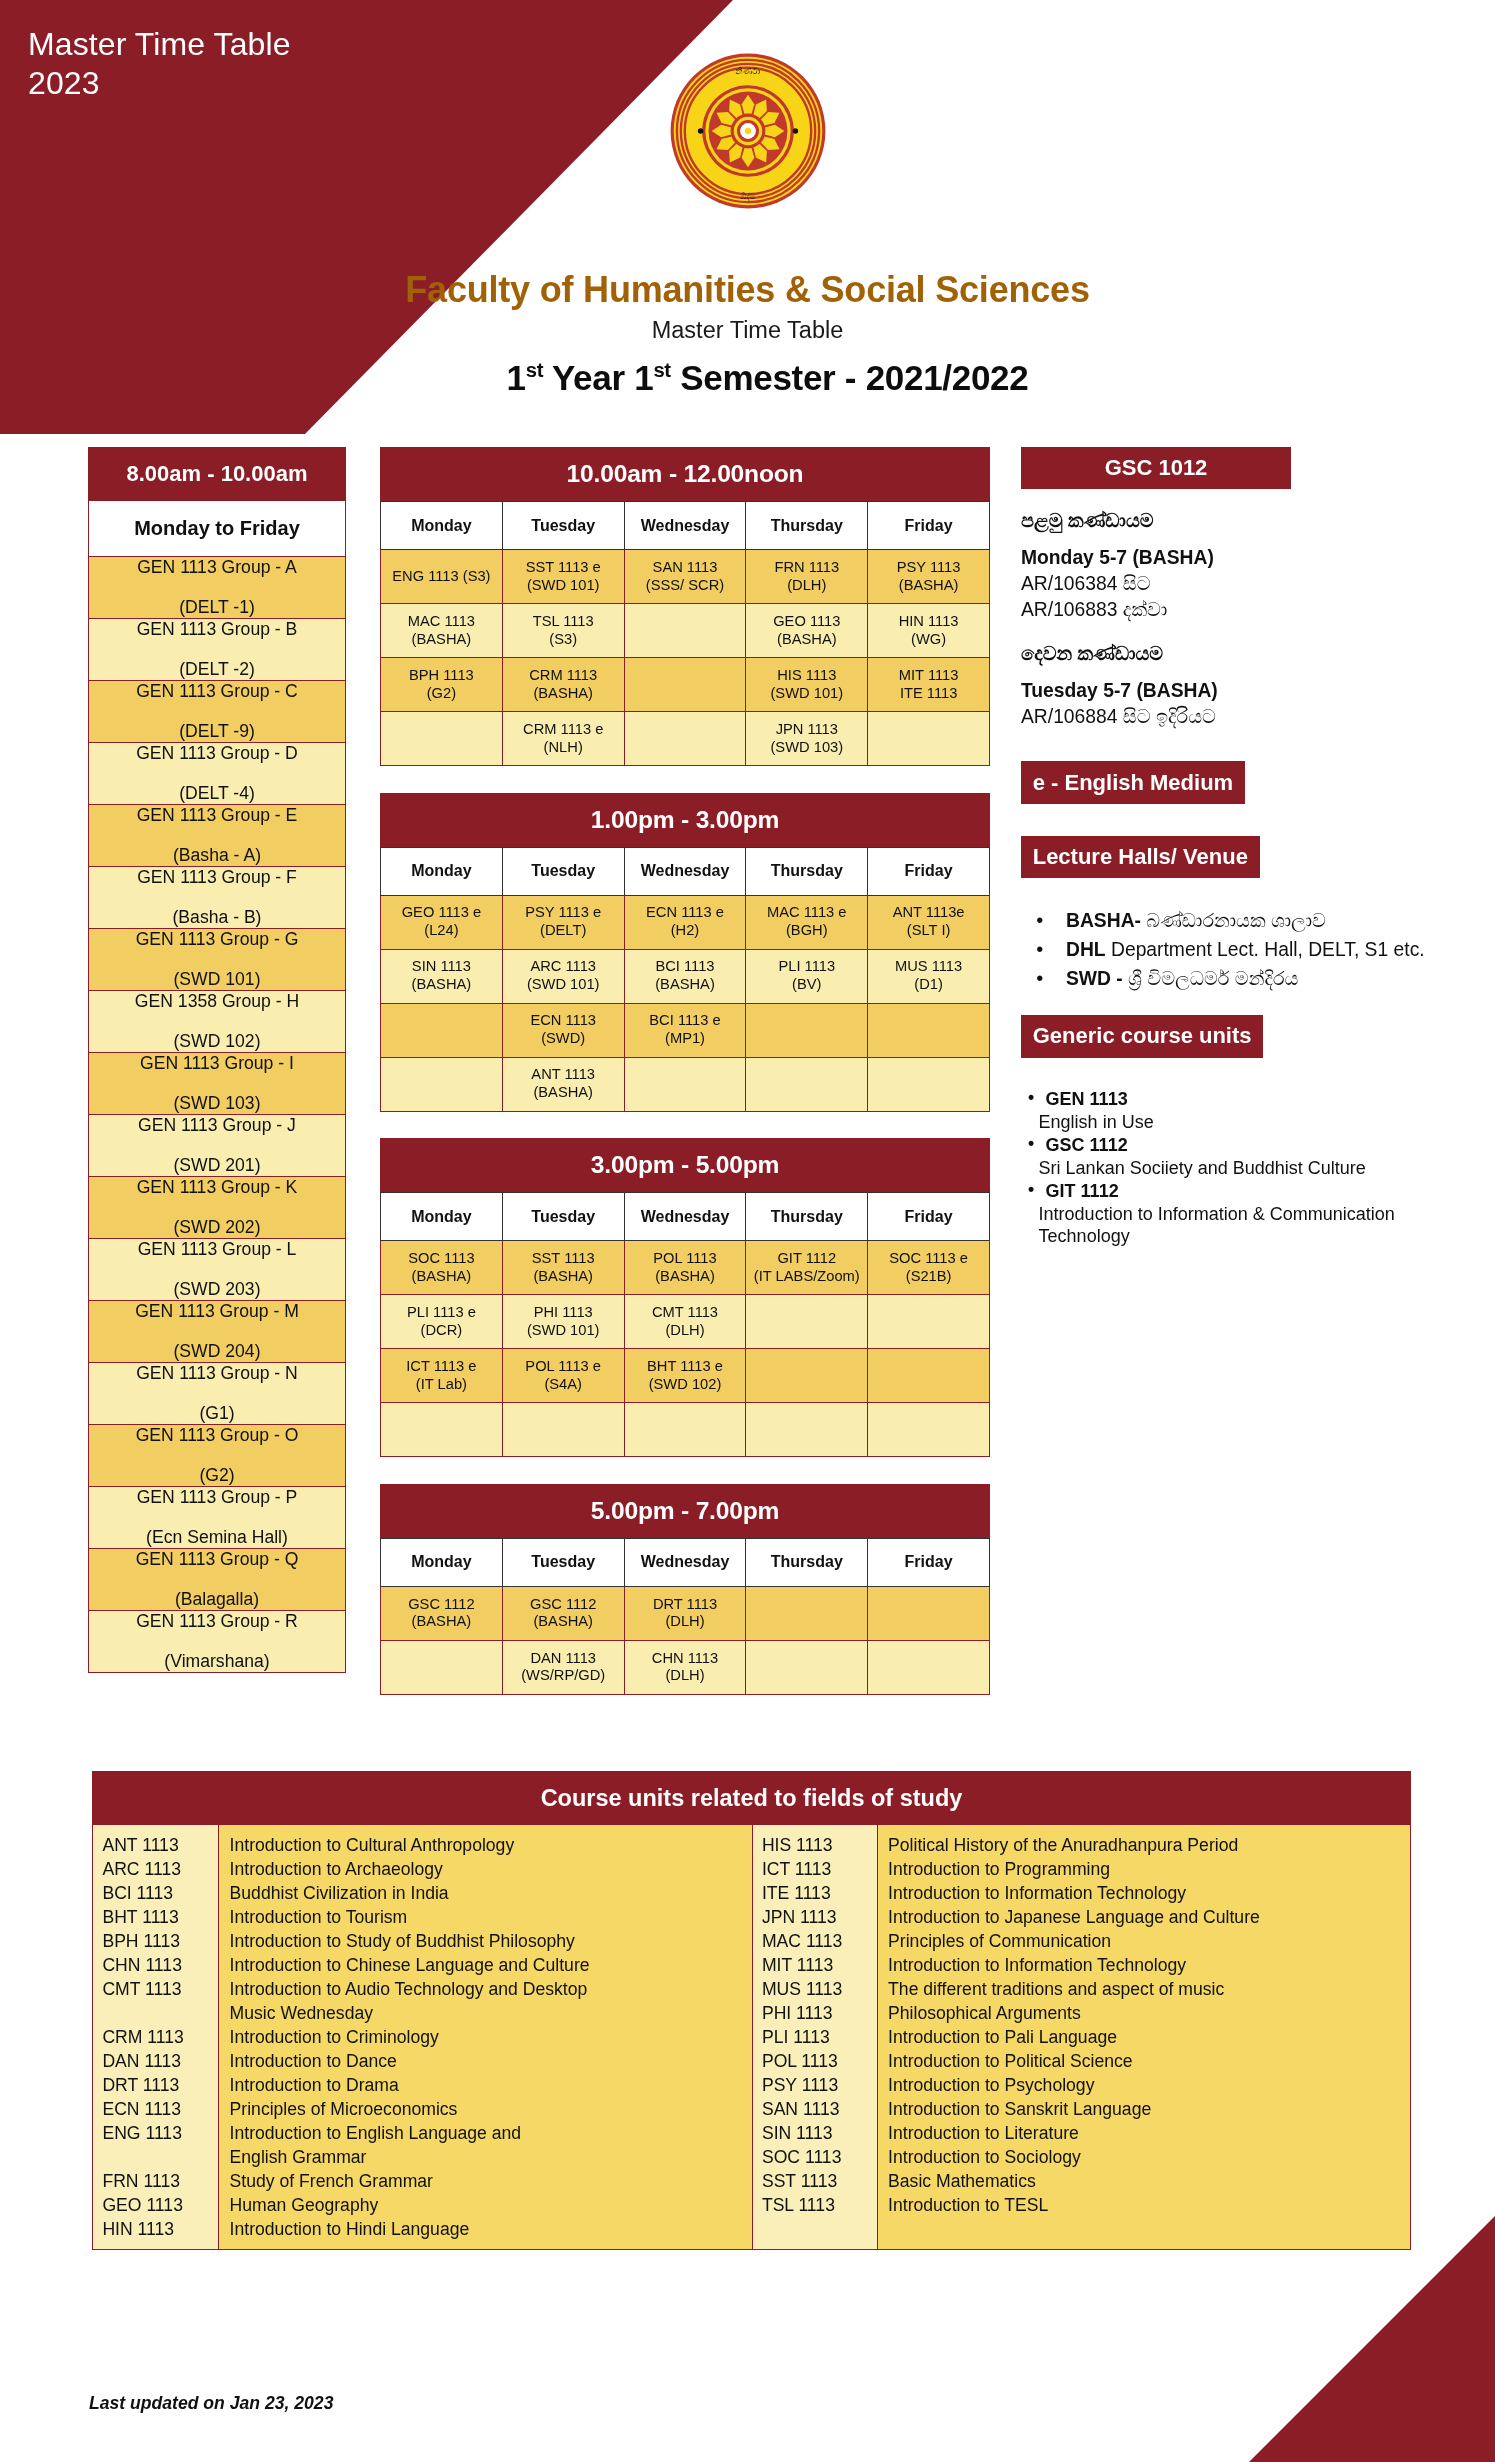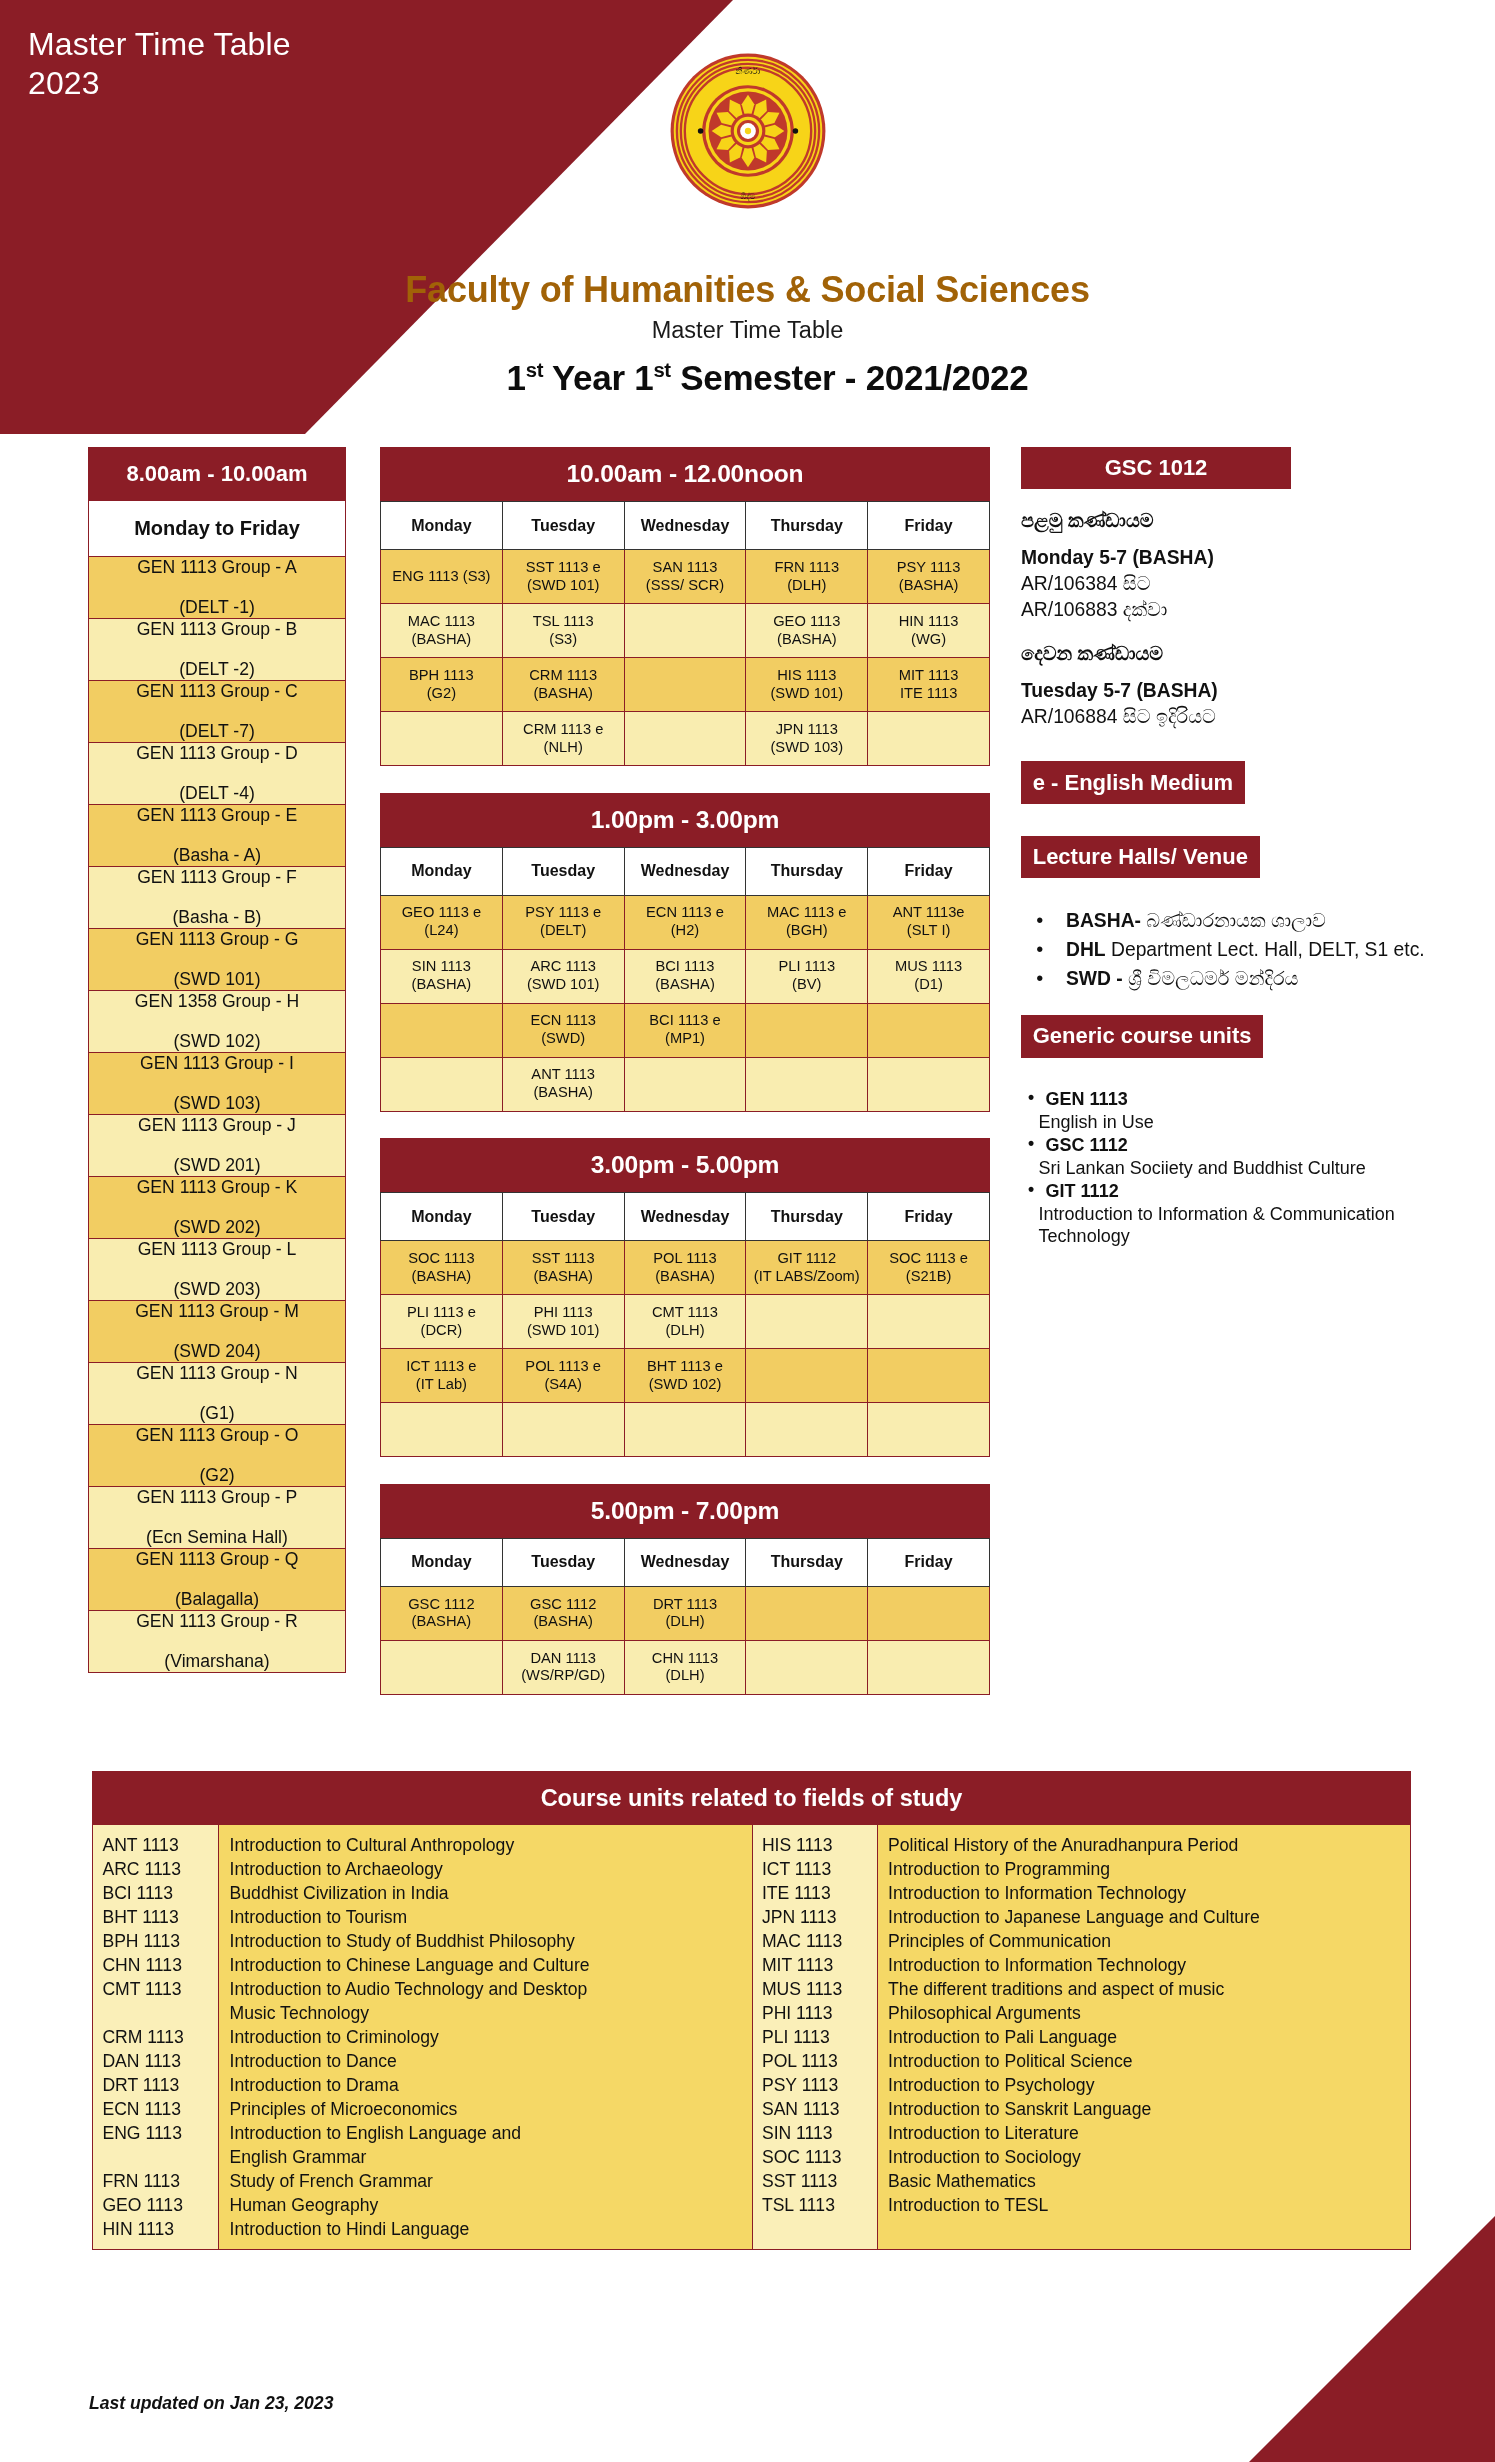--- a/index.html
+++ b/index.html
@@ -310,21 +310,21 @@
         <div class="lc-row odd">
           <span>GEN 1113 Group - A</span>
           <span>(DELT -1)</span>
         </div>
         <div class="lc-row even">
           <span>GEN 1113 Group - B</span>
           <span>(DELT -2)</span>
         </div>
         <div class="lc-row odd">
           <span>GEN 1113 Group - C</span>
-          <span>(DELT -7)</span>
+          <span>(DELT -9)</span>
         </div>
         <div class="lc-row even">
           <span>GEN 1113 Group - D</span>
           <span>(DELT -4)</span>
         </div>
         <div class="lc-row odd">
           <span>GEN 1113 Group - E</span>
           <span>(Basha - A)</span>
         </div>
         <div class="lc-row even">
@@ -612,21 +612,21 @@
             <div class="cu-line">HIN 1113</div>
           </div>
         <div class="cu-names" id="cu-left-names">
             <div class="cu-line">Introduction to Cultural Anthropology</div>
             <div class="cu-line">Introduction to Archaeology</div>
             <div class="cu-line">Buddhist Civilization in India</div>
             <div class="cu-line">Introduction to Tourism</div>
             <div class="cu-line">Introduction to Study of Buddhist Philosophy</div>
             <div class="cu-line">Introduction to Chinese Language and Culture</div>
             <div class="cu-line">Introduction to Audio Technology and Desktop</div>
-            <div class="cu-line">Music Technology</div>
+            <div class="cu-line">Music Wednesday</div>
             <div class="cu-line">Introduction to Criminology</div>
             <div class="cu-line">Introduction to Dance</div>
             <div class="cu-line">Introduction to Drama</div>
             <div class="cu-line">Principles of Microeconomics</div>
             <div class="cu-line">Introduction to English Language and</div>
             <div class="cu-line">English Grammar</div>
             <div class="cu-line">Study of French Grammar</div>
             <div class="cu-line">Human Geography</div>
             <div class="cu-line">Introduction to Hindi Language</div>
           </div>

